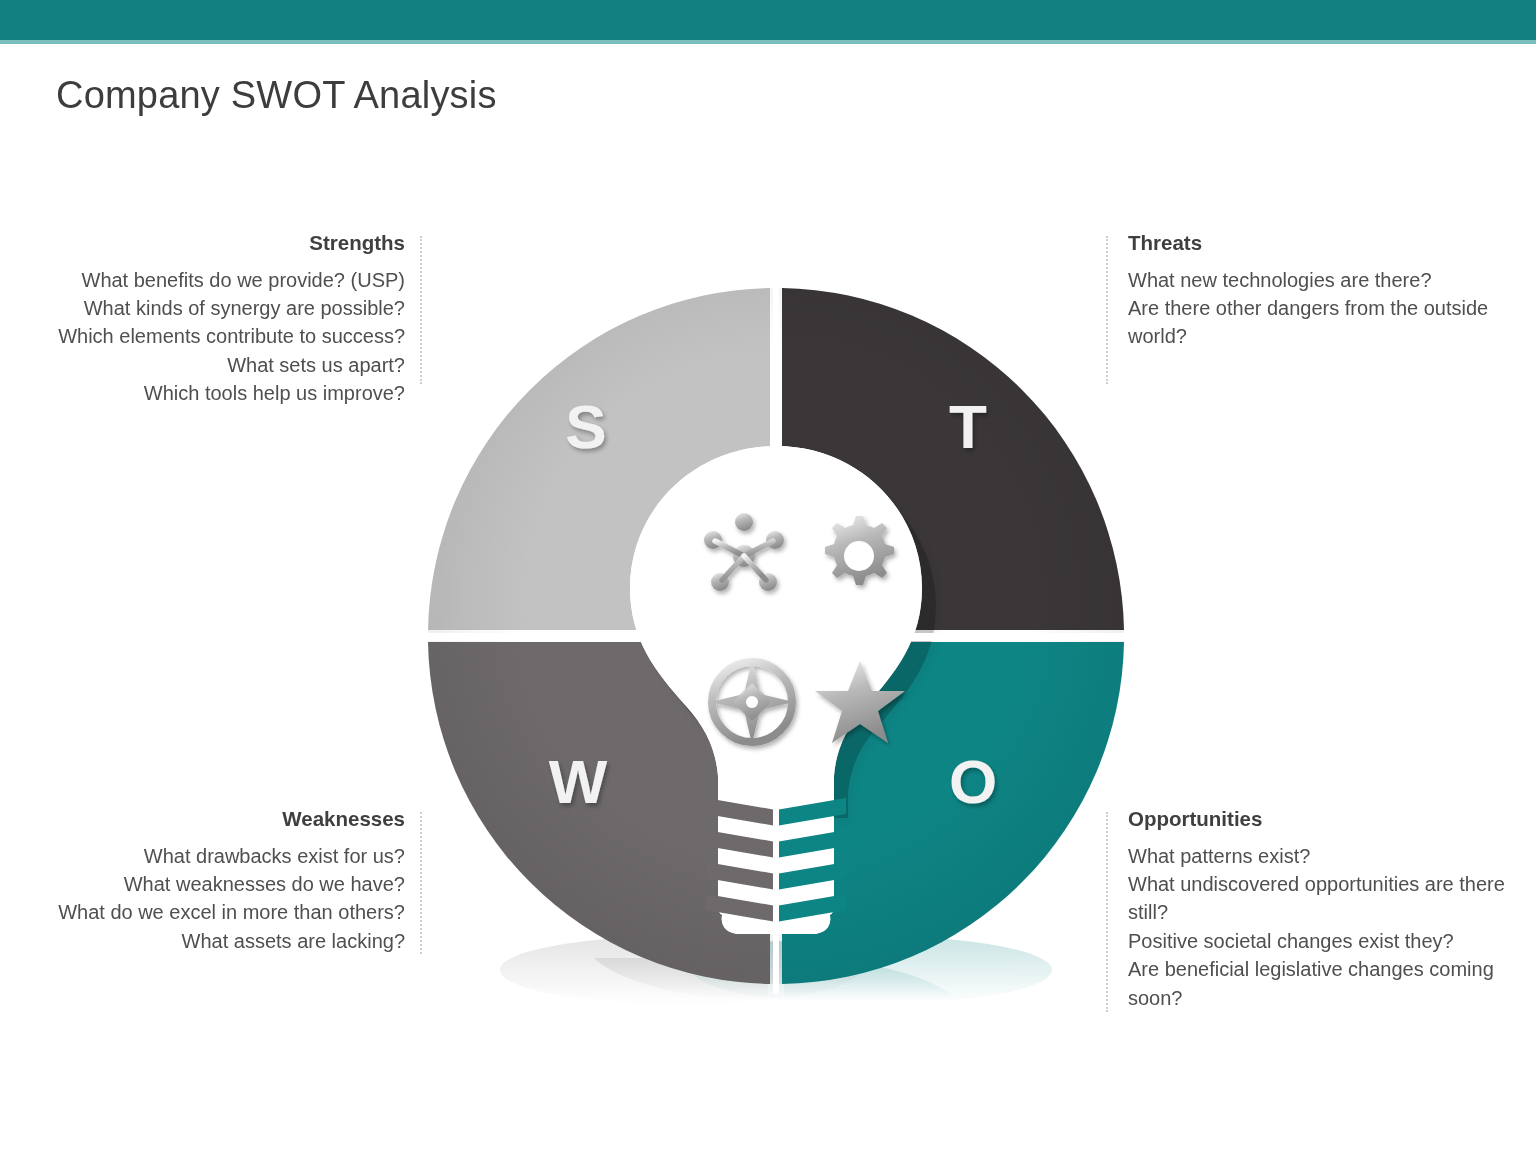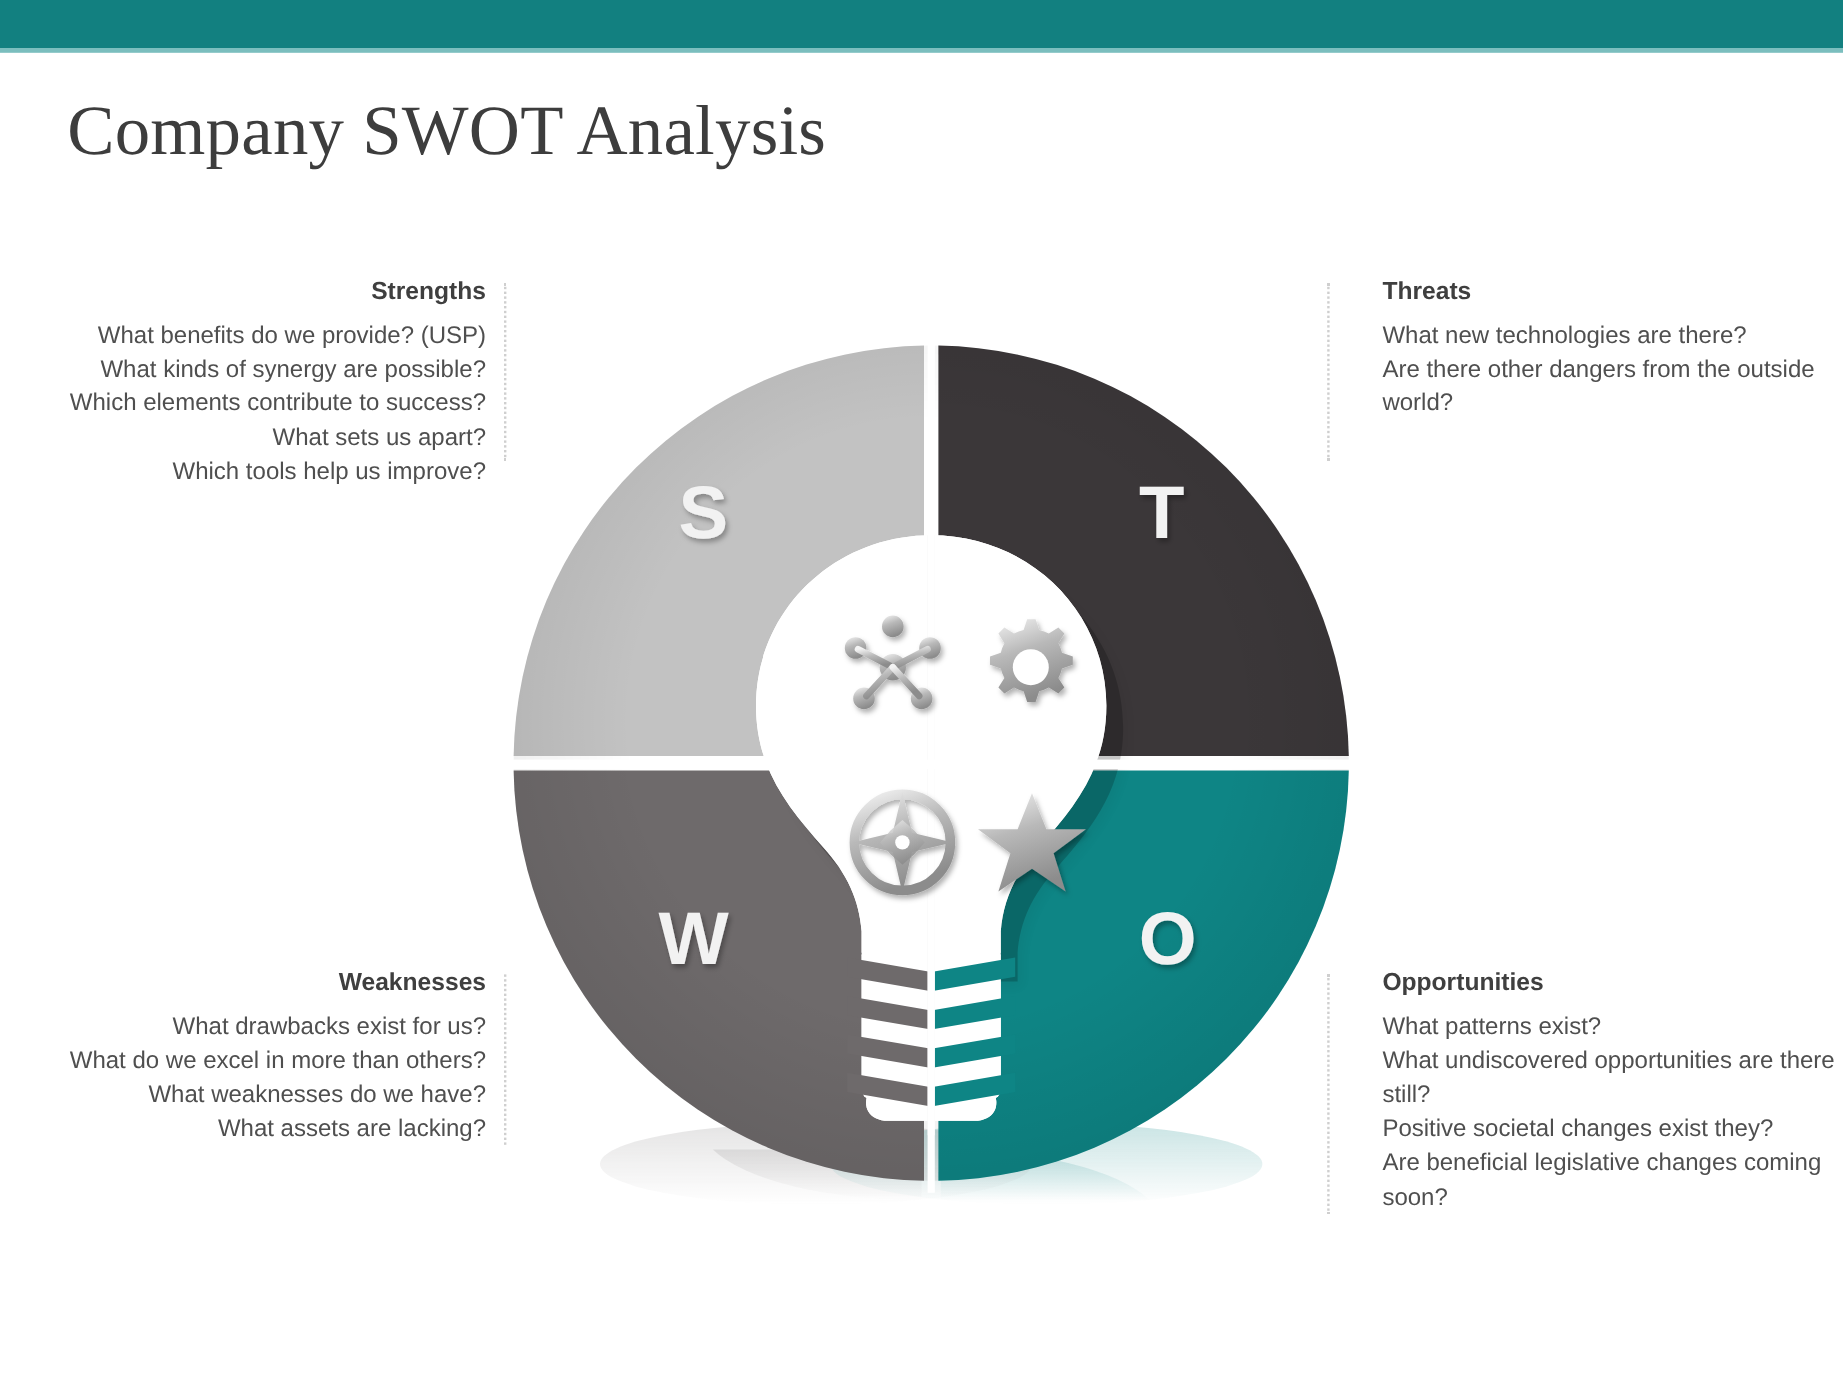--- a/index.html
+++ b/index.html
@@ -31,46 +31,46 @@
     height: 4px;
     background: #4fa8a8;
     opacity: .75;
   }
 
   
   #page-title {
     position: absolute;
     left: 56px;
     top: 74px;
-    font-size: 59px;
+    font-size: 38px;
     font-weight: 400;
     color: #3d3d3d;
     letter-spacing: .2px;
     white-space: nowrap;
-    font-family: Liberation Serif, serif;
+    font-family: Liberation Sans, sans-serif;
   }
 
   
   .quad-text { position: absolute; }
   .quad-title {
     font-size: 20.5px;
     font-weight: bold;
     color: #3f3f3f;
     margin: 0 0 11px 0;
     line-height: 1.1;
   }
   .quad-lines {
     font-size: 20px;
     line-height: 1.42;
     color: #4f4f4f;
   }
   .quad-lines div { white-space: normal; }
 
   .align-right { text-align: right; }
-  .align-left  { text-align: left; margin-left: 24px; }
+  .align-left  { text-align: left; }
 
   
   .dotted-rail {
     position: absolute;
     width: 0;
     border-left: 2px dotted #cfcfcf;
   }
 
   #strengths-block   { left: 55px;  top: 232px; width: 350px; }
   #weaknesses-block  { left: 45px;  top: 808px; width: 360px; }
@@ -120,22 +120,22 @@
     <div>Which elements contribute to success?</div>
     <div>What sets us apart?</div>
     <div>Which tools help us improve?</div>
   </div>
 </div>
 
 <div class="quad-text align-right" id="weaknesses-block">
   <div class="quad-title">Weaknesses</div>
   <div class="quad-lines">
     <div>What drawbacks exist for us?</div>
+    <div>What weaknesses do we have?</div>
     <div>What do we excel in more than others?</div>
-    <div>What weaknesses do we have?</div>
     <div>What assets are lacking?</div>
   </div>
 </div>
 
 <div class="quad-text align-left" id="threats-block">
   <div class="quad-title">Threats</div>
   <div class="quad-lines">
     <div>What new technologies are there?</div>
     <div>Are there other dangers from the outside world?</div>
   </div>

